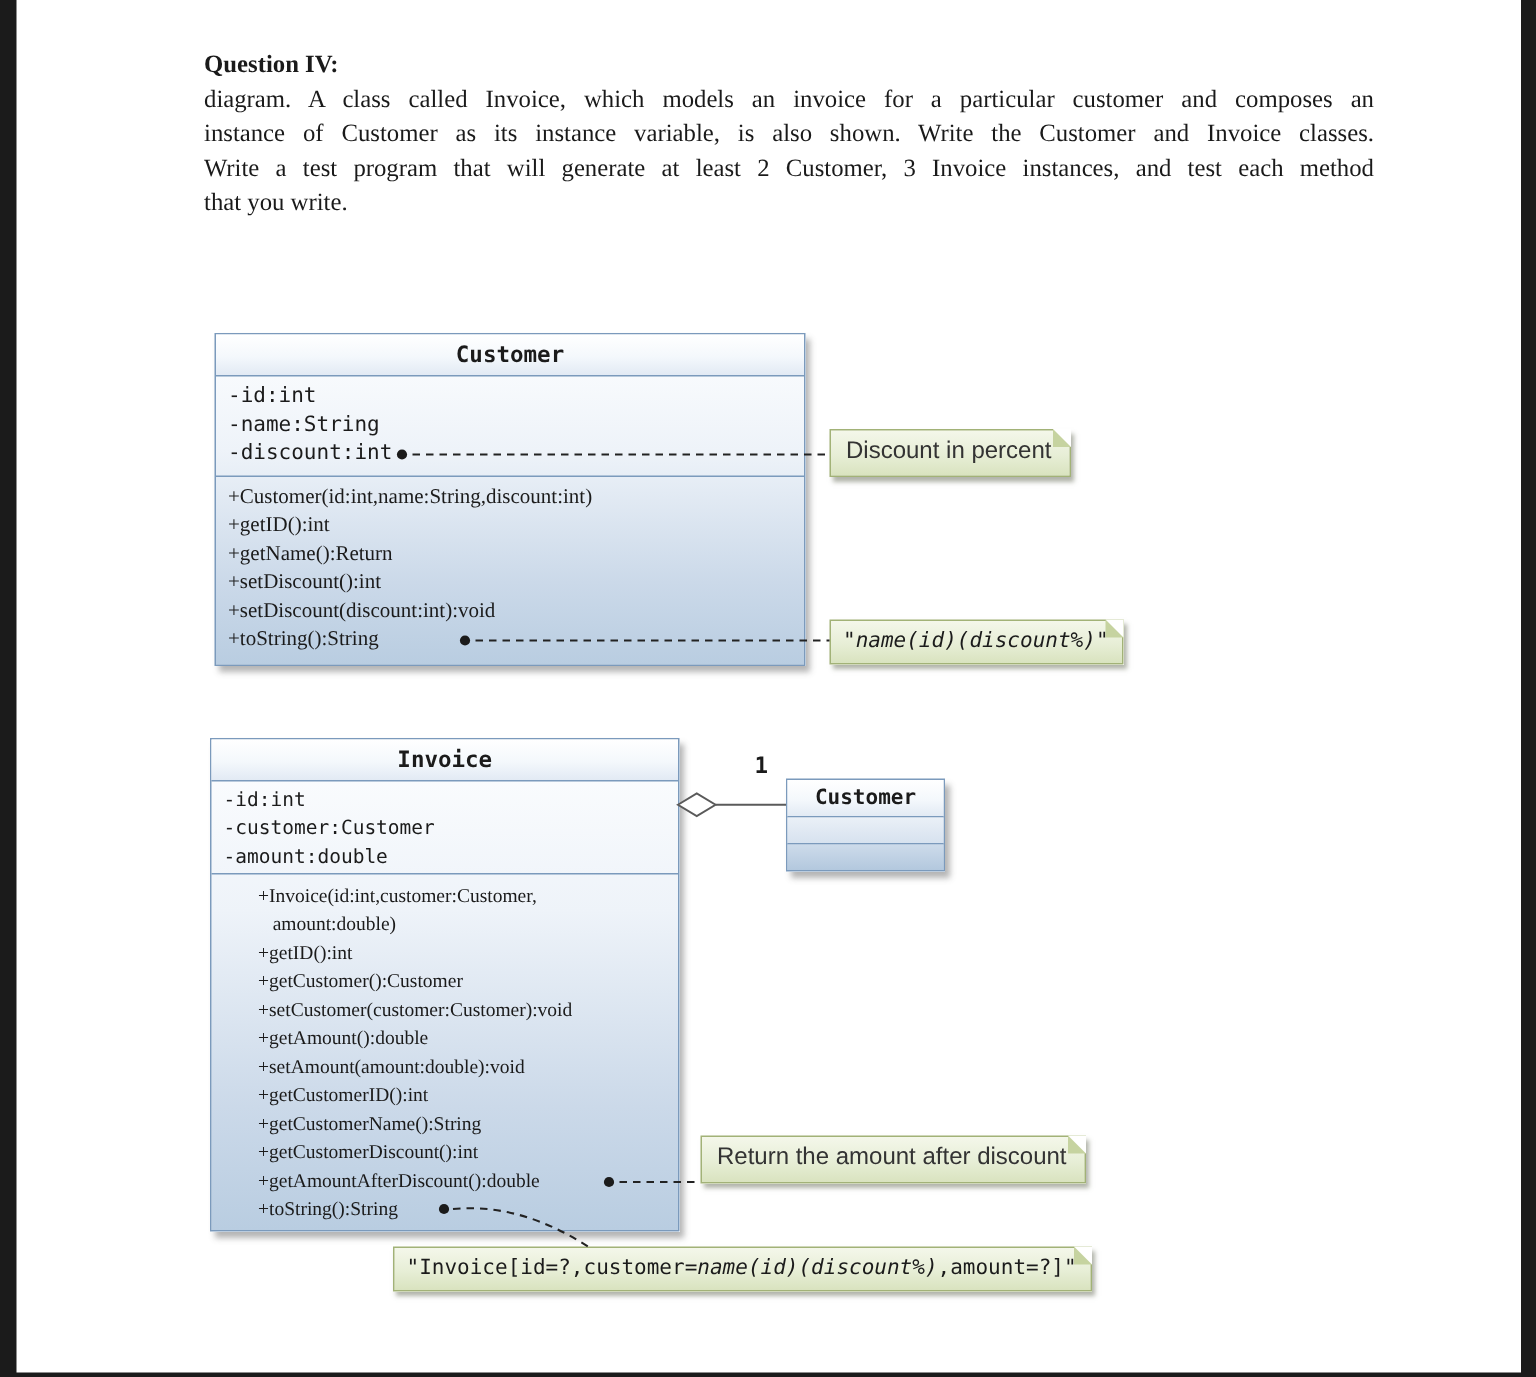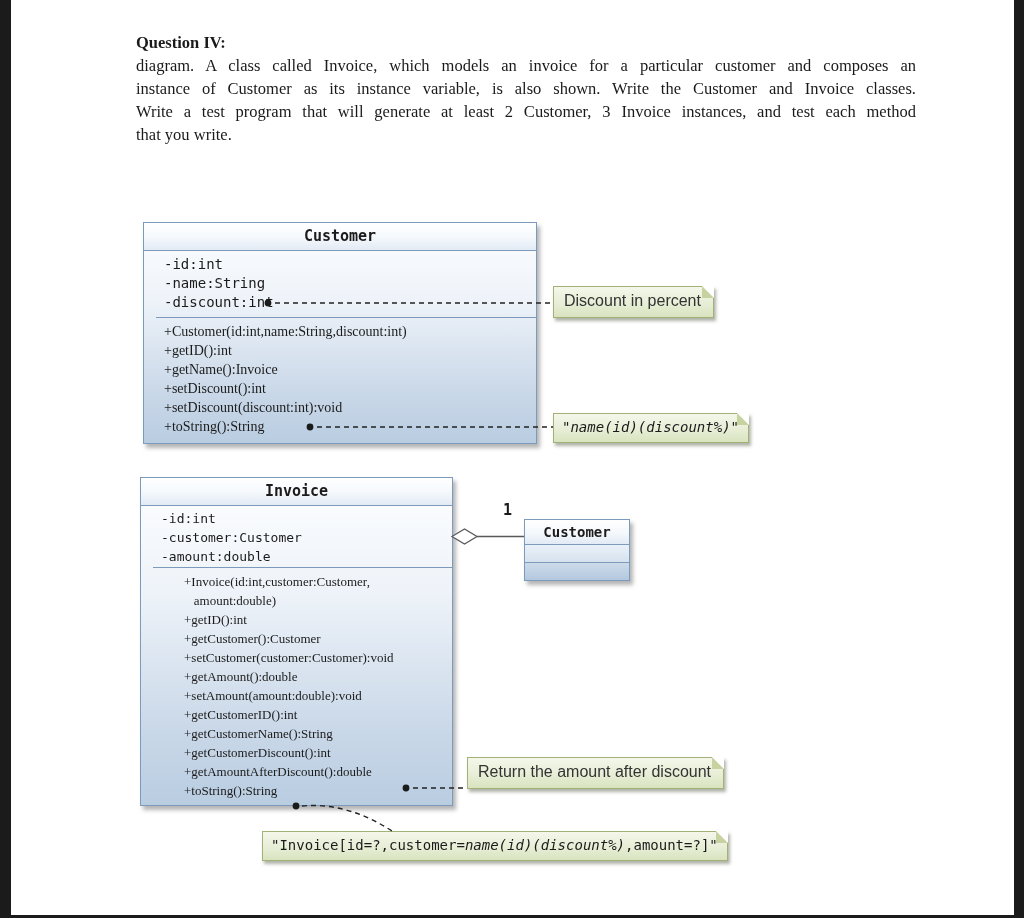--- a/index.html
+++ b/index.html
@@ -15,27 +15,27 @@
   .q-line:last-child{text-align-last:left;}
 
   
   .uml-class{position:absolute;box-sizing:border-box;border:1px solid #7b9abc;
              background:linear-gradient(180deg,#fdfeff 0%,#eef3f9 35%,#cbd9e9 75%,#b9cde1 100%);
              box-shadow:3px 4px 4px rgba(90,90,90,0.45);
              font-family:"DejaVu Sans Mono",monospace;color:#1b1b1b;}
   .uml-title{box-sizing:border-box;height:28px;line-height:27px;text-align:center;font-weight:bold;
              font-size:15px;border-bottom:1px solid #7b9abc;
              background:linear-gradient(180deg,#ffffff 0%,#f4f8fc 55%,#e2eaf4 100%);}
-  .uml-section{box-sizing:border-box;border-bottom:1px solid #7b9abc;padding:4px 0 0 8px;margin-left:12px;}
+  .uml-section{box-sizing:border-box;border-bottom:1px solid #7b9abc;padding:4px 0 0 8px;}
   .uml-section:last-child{border-bottom:none;font-family:Liberation Serif, serif;}
   .uml-line{height:19px;line-height:19px;white-space:pre;}
   .customer-box{left:143px;top:222px;width:394px;font-size:14px;}
   .customer-box .uml-attrs{height:67px;}
   .customer-box .uml-methods{height:125px;}
-  .invoice-box{left:140px;top:477px;width:313px;font-size:13px;}
+  .invoice-box{left:140px;top:492px;width:313px;font-size:13px;}
   .invoice-box .uml-attrs{height:62px;padding-top:3px;}
   .invoice-box .uml-methods{height:237px;padding-left:31px;}
 
   
   .ref-box{left:524px;top:519px;width:106px;}
   .ref-box .uml-title{height:25px;line-height:24px;font-size:14px;}
   .ref-box .ref-mid{height:17px;border-bottom:1px solid #7b9abc;
                     background:linear-gradient(180deg,#eaf0f7,#d7e2ef);}
   .ref-box .ref-bottom{height:17px;background:linear-gradient(180deg,#cddbea,#b3c8de);}
 
@@ -78,21 +78,21 @@
     <div class="uml-section uml-attrs">
 
     <div class="uml-line">-id:int</div>
         <div class="uml-line">-name:String</div>
         <div class="uml-line">-discount:int</div>
       </div>
     <div class="uml-section uml-methods">
 
     <div class="uml-line">+Customer(id:int,name:String,discount:int)</div>
         <div class="uml-line">+getID():int</div>
-        <div class="uml-line">+getName():Invoice</div>
+        <div class="uml-line">+getName():Return</div>
         <div class="uml-line">+setDiscount():int</div>
         <div class="uml-line">+setDiscount(discount:int):void</div>
         <div class="uml-line">+toString():String</div>
       </div>
   </div>
 
   <div class="uml-class invoice-box">
     <div class="uml-title">Invoice</div>
     <div class="uml-section uml-attrs">
 

